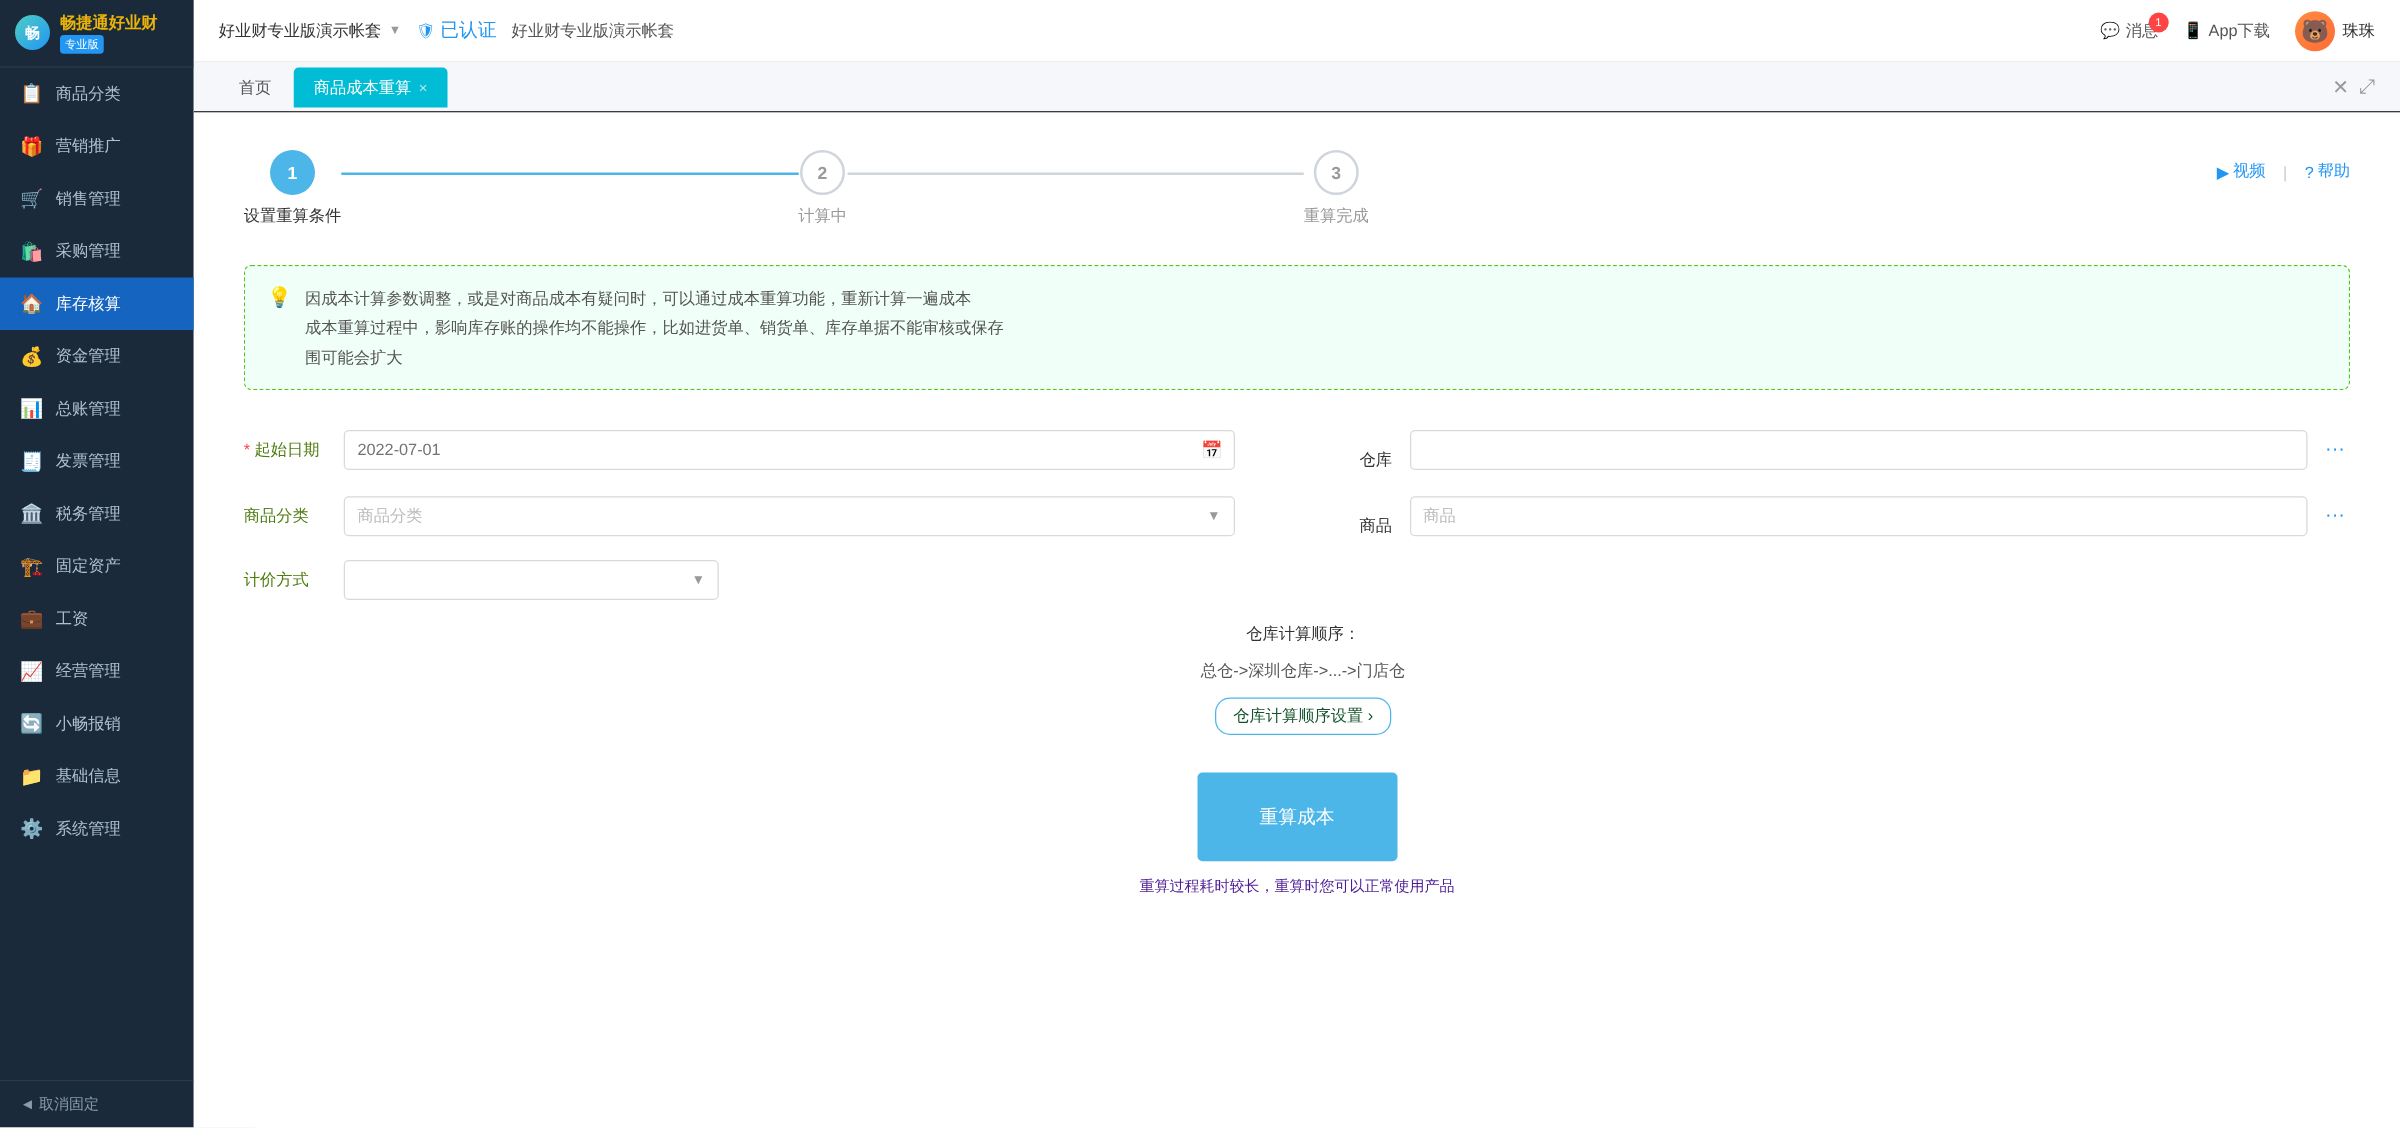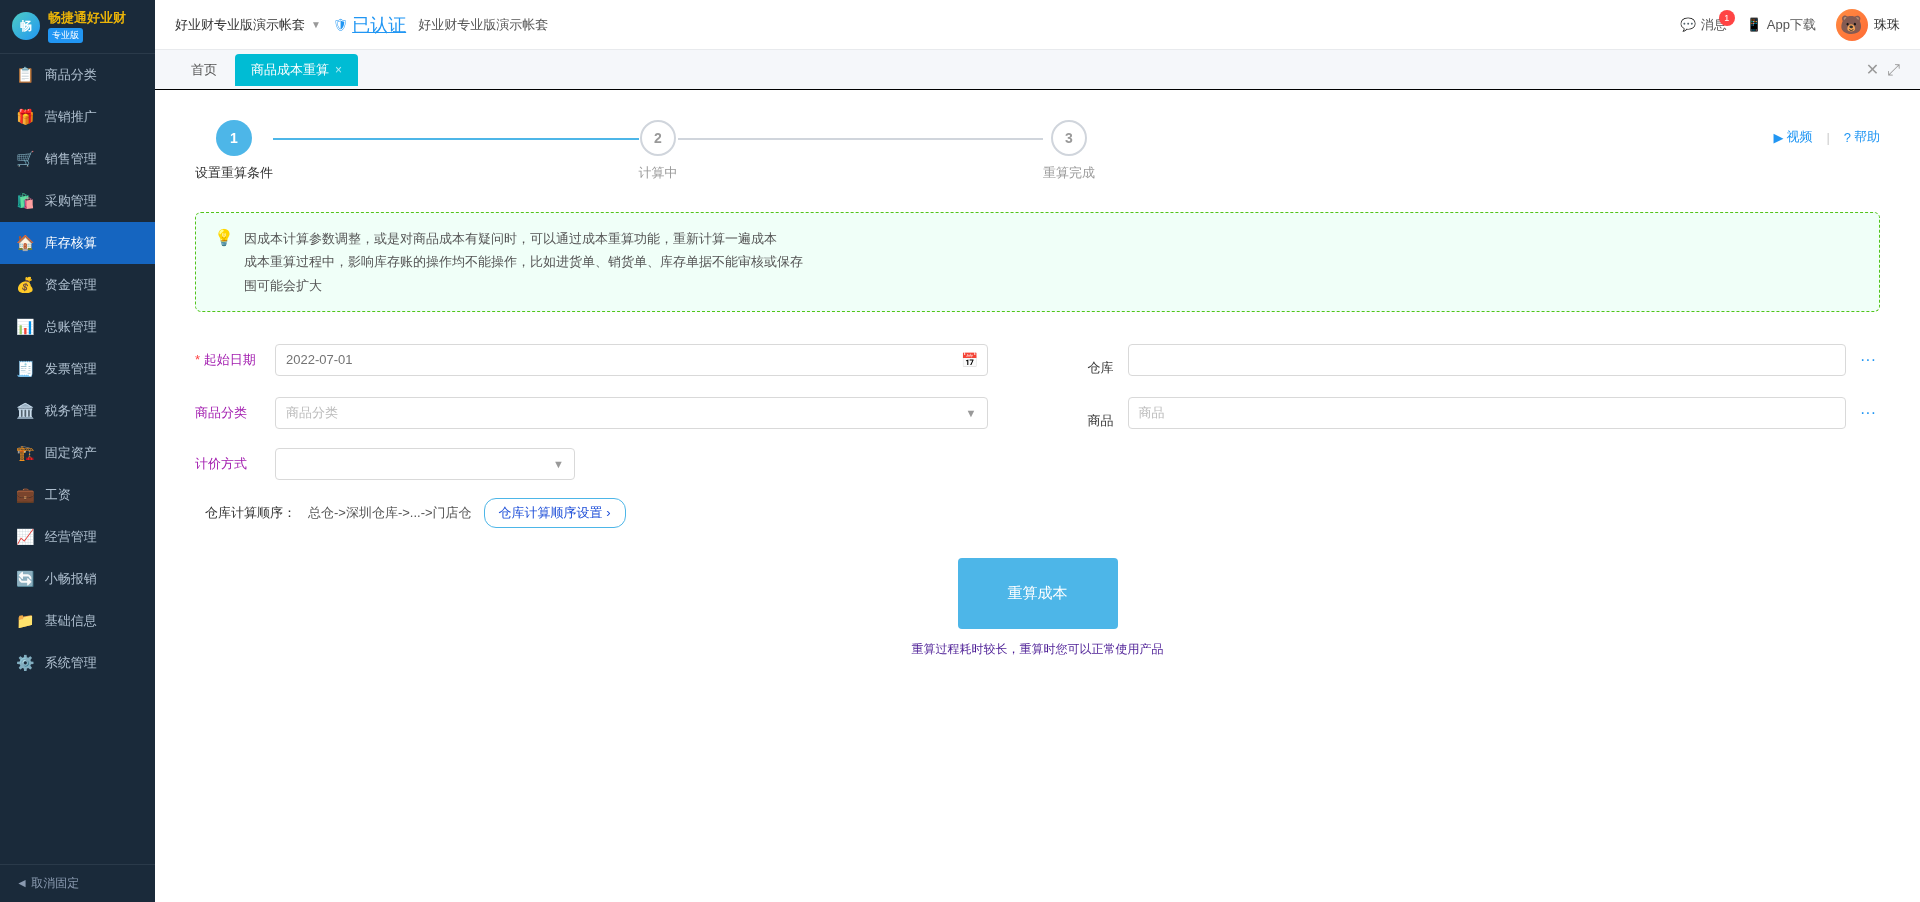--- a/index.html
+++ b/index.html
@@ -109,21 +109,21 @@
       cursor: pointer;
     }
     .topbar-chevron { color: #999; font-size: 10px; }
     .topbar-verified {
       display: flex;
       align-items: center;
       gap: 4px;
       color: #2196f3;
       font-size: 12px;
     }
-    .topbar-verified-text { font-size: 18px; text-decoration: underline; }
+    .topbar-verified-text { font-size: 15px; }
     .topbar-account-full { color: #555; font-size: 13px; }
     .topbar-spacer { flex: 1; }
     .topbar-actions {
       display: flex;
       align-items: center;
       gap: 20px;
     }
     .topbar-action {
       display: flex;
       align-items: center;
@@ -260,21 +260,21 @@
       margin-bottom: 18px;
     }
     .form-group {
       display: flex;
       align-items: center;
       gap: 10px;
       flex: 1;
     }
     .form-label {
       font-size: 13px;
-      color: #a21caf;
+      color: #4d7c0f;
       white-space: nowrap;
       min-width: 60px;
     }
     .form-label.required::before {
       content: '* ';
       color: #ff4444;
     }
     .form-input-with-icon {
       display: flex;
       align-items: center;
@@ -335,28 +335,29 @@
       color: #bbb;
     }
 
     
     .calc-order-row {
       display: flex;
       align-items: center;
       gap: 12px;
       margin-bottom: 30px;
       margin-left: 10px;
+      flex-direction: column;
     }
     .calc-order-label { font-size: 13px; color: #333; }
     .calc-order-value { font-size: 13px; color: #555; }
     .calc-order-btn {
       background: white;
       border: 1px solid #4db6e8;
       border-radius: 12px;
-      color: #1d4ed8;
+      color: #14532d;
       padding: 5px 14px;
       font-size: 13px;
       cursor: pointer;
       display: flex; align-items: center; gap: 4px;
     }
 
     
     .submit-section {
       display: flex;
       flex-direction: column;

